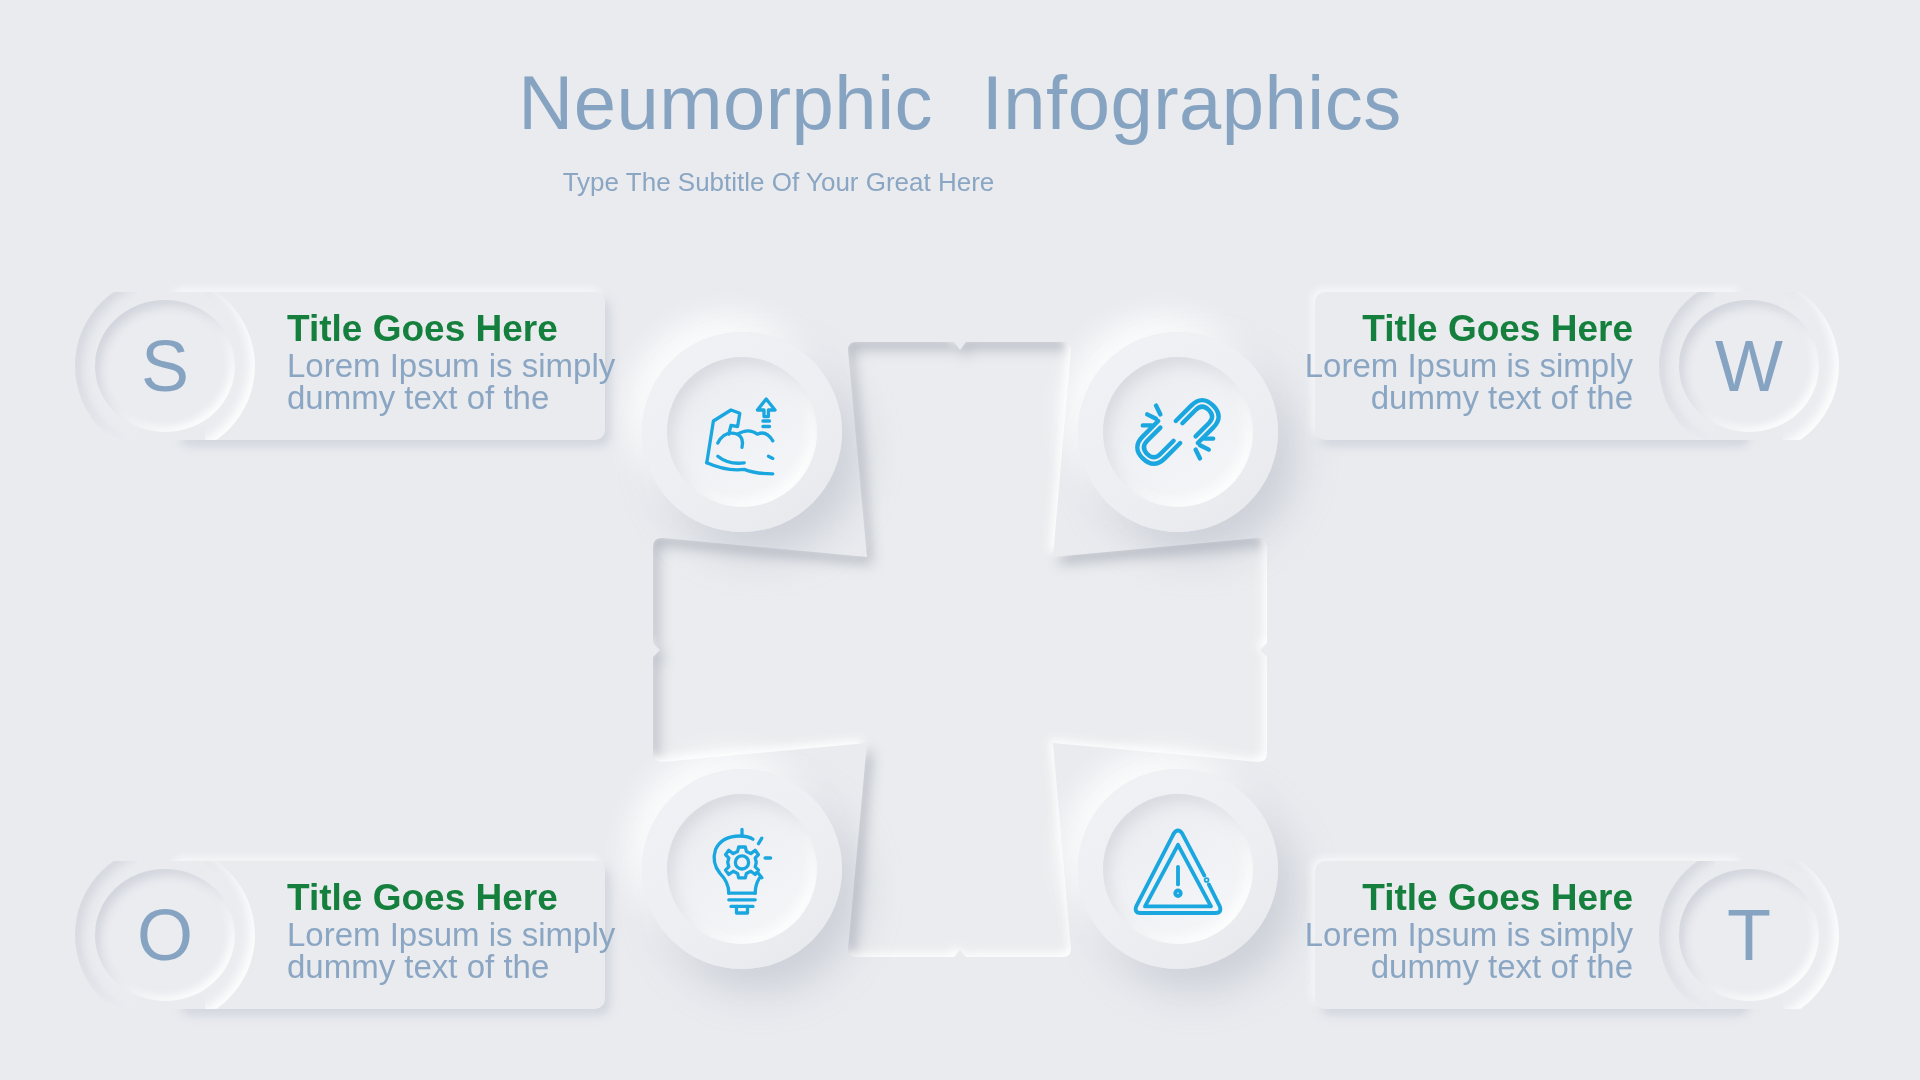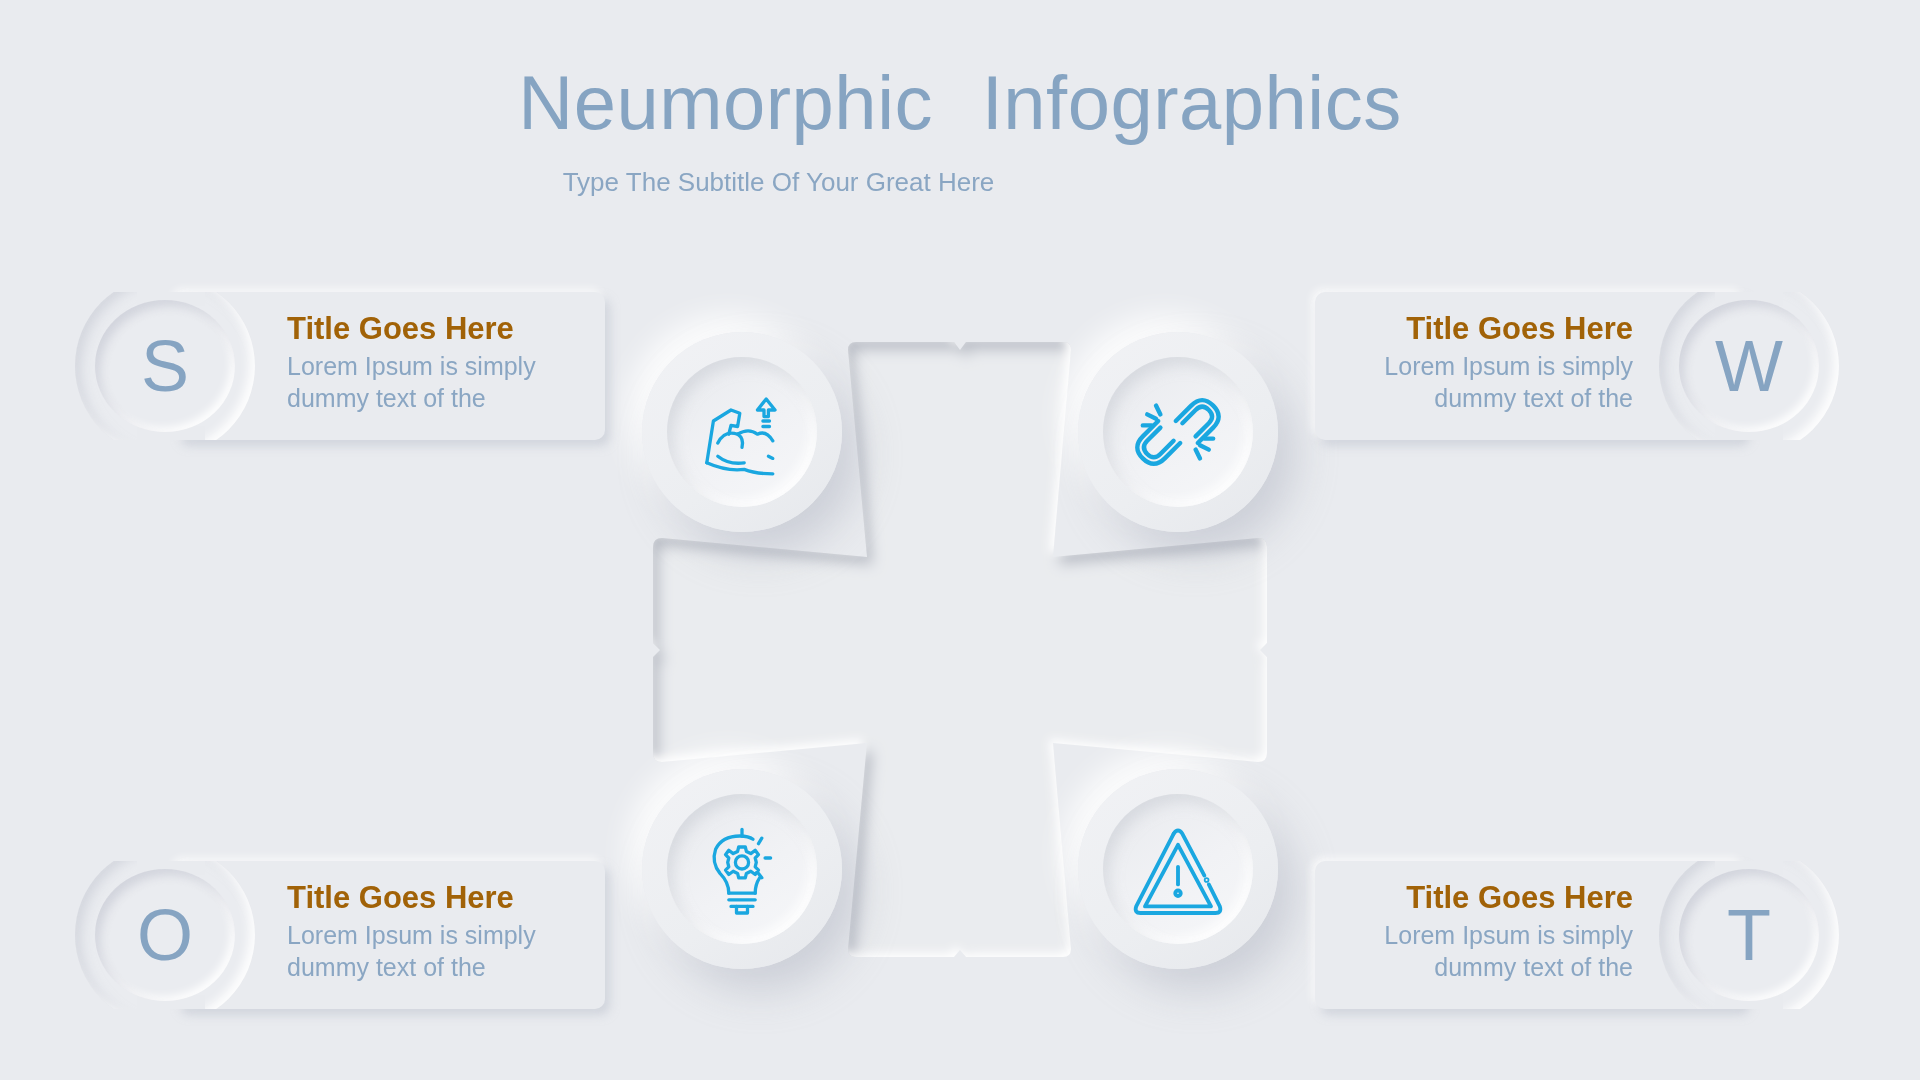--- a/index.html
+++ b/index.html
@@ -39,24 +39,24 @@
 
   
   .card {
     position:absolute; width:430px; height:148px; border-radius:10px;
     background:#e9ebef;
     box-shadow: 5px 6px 10px rgba(190,195,205,0.55), -3px -3px 8px rgba(255,255,255,0.8);
   }
   .card.left { left:175px; }
   .card.right { left:1315px; }
   .card .t {
-    position:absolute; font-weight:bold; font-size:31px; line-height:34px; color:#a16207; white-space:nowrap;
+    position:absolute; font-weight:bold; font-size:37px; line-height:34px; color:#15803d; white-space:nowrap;
   }
   .card .b {
-    position:absolute; font-size:25px; line-height:32px; color:#8aa6c3; white-space:nowrap;
+    position:absolute; font-size:33px; line-height:32px; color:#8aa6c3; white-space:nowrap;
   }
   .card.left .t, .card.left .b { left:112px; text-align:left; }
   .card.right .t, .card.right .b { right:112px; text-align:right; }
   .card .t { top:20px; }
   .card .b { top:58px; }
 
   
   .badge { position:absolute; width:180px; height:148px; overflow:hidden; }
   .badge .ring {
     position:absolute; left:0; top:-16px; width:180px; height:180px; border-radius:50%;

